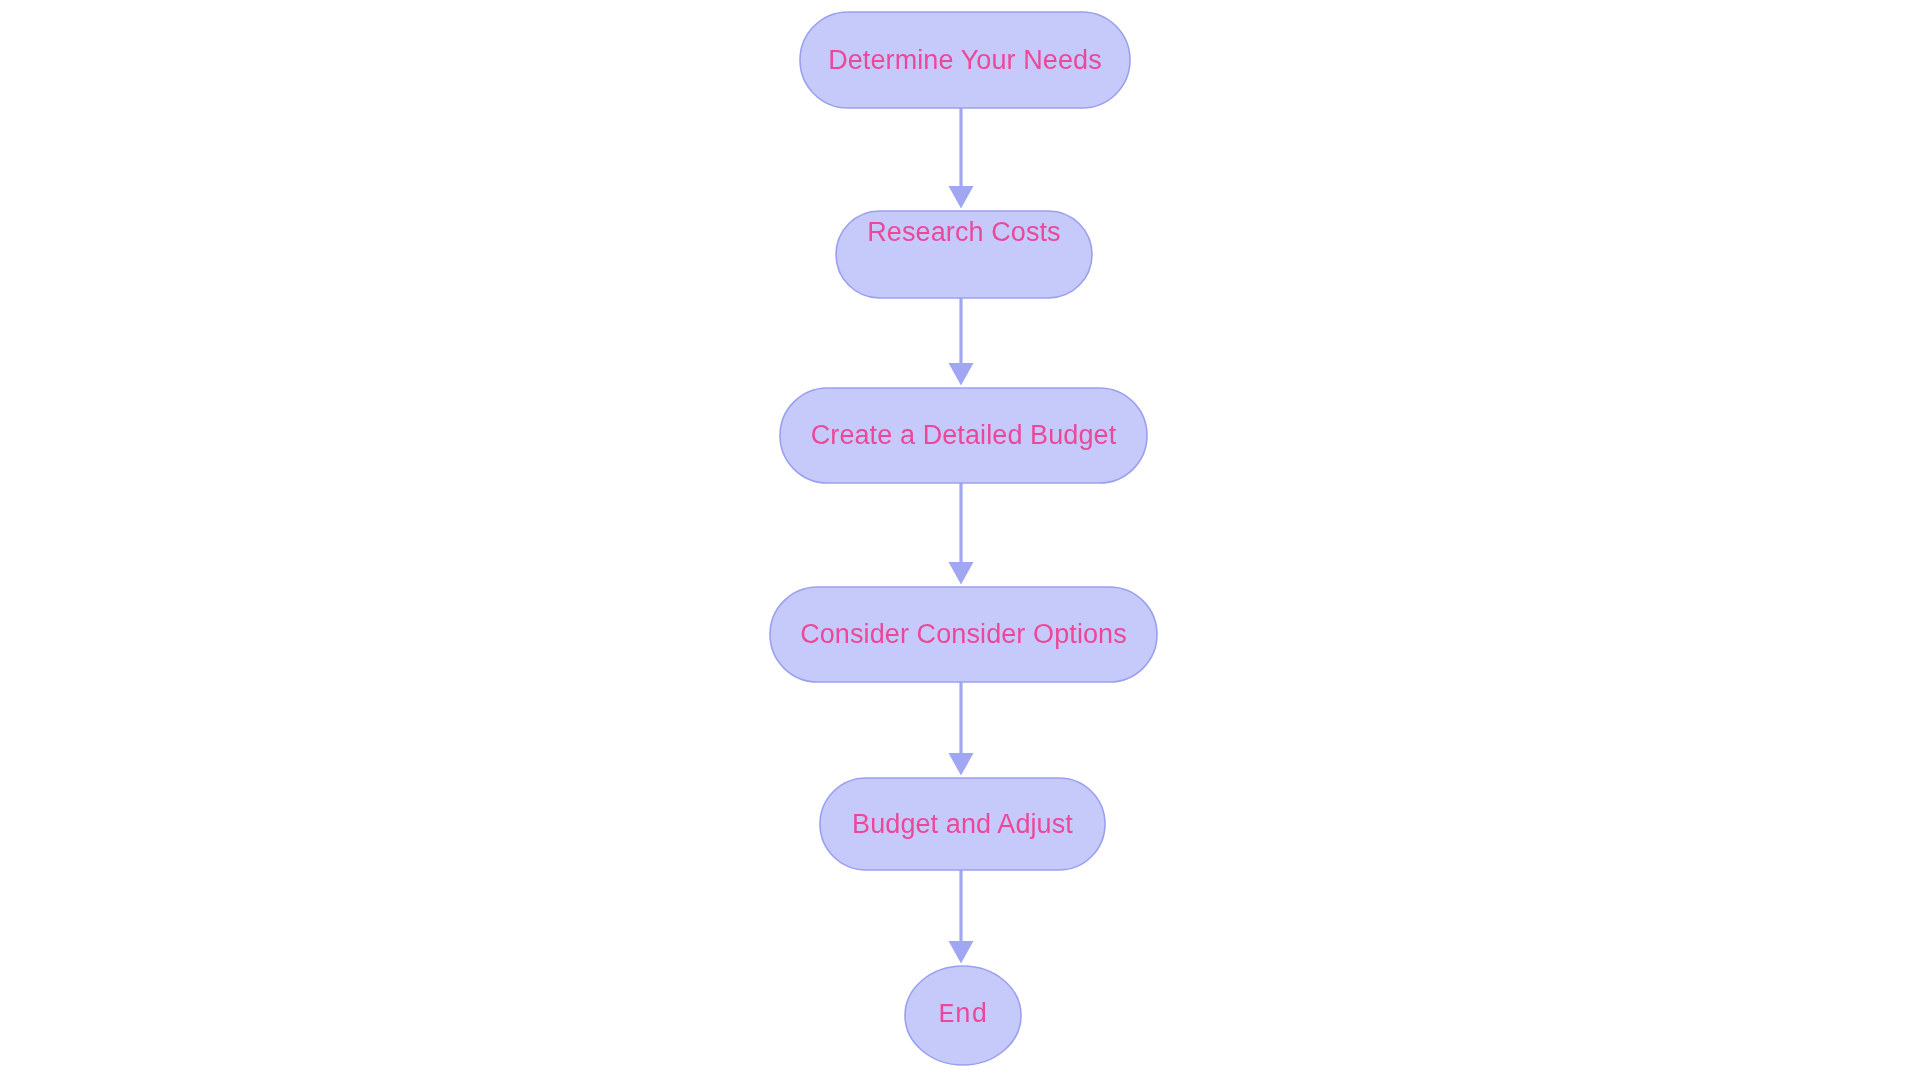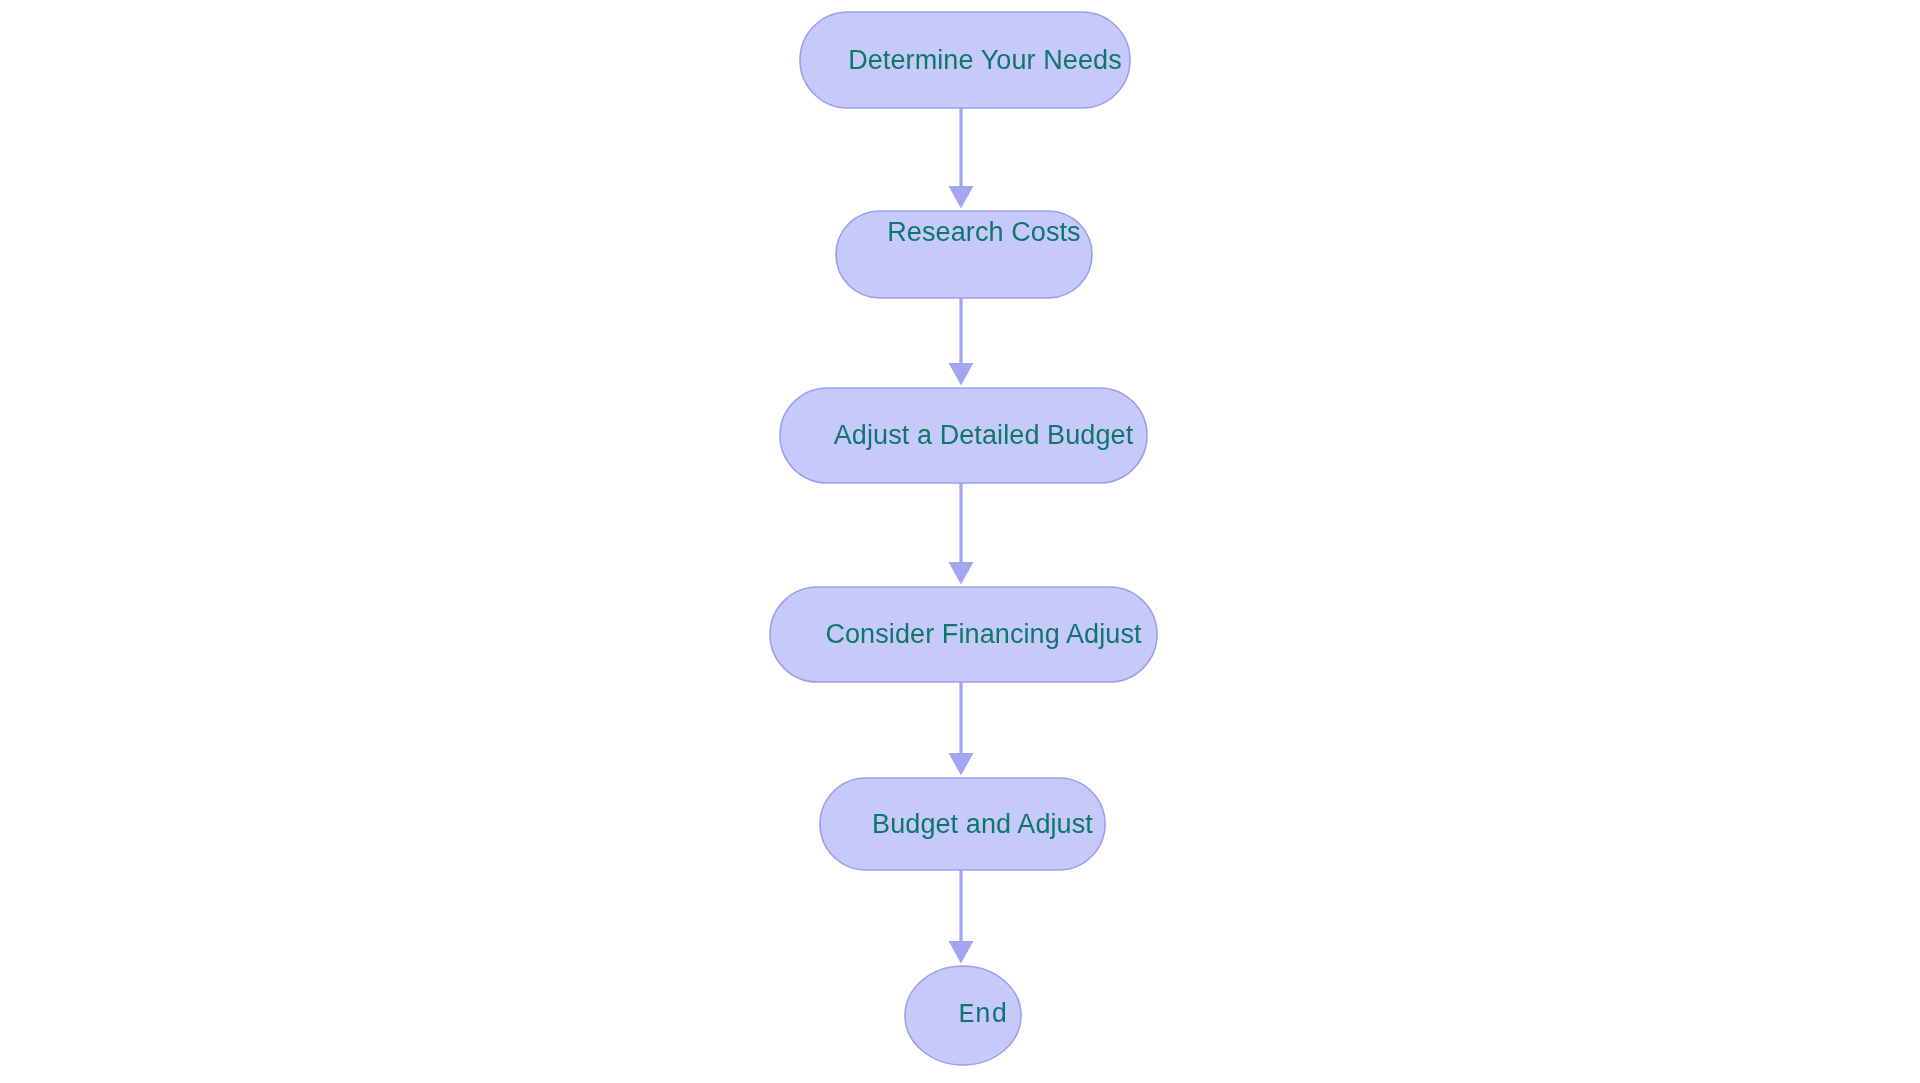--- a/index.html
+++ b/index.html
@@ -25,29 +25,28 @@
     top: 0;
     left: 0;
     width: 1920px;
     height: 1083px;
   }
   .node-label {
     position: absolute;
     display: flex;
     align-items: center;
     justify-content: center;
-    color: #0f766e;
+    color: #ec4899;
     font-family: "Liberation Sans", sans-serif;
     font-size: 27px;
     font-weight: 400;
     letter-spacing: 0.1px;
     white-space: nowrap;
     pointer-events: none;
     line-height: 1;
-    margin-left: 20px;
   }
 </style>
 </head>
 <body>
 
 <div id="flow-canvas">
 
   <svg id="flow-svg" viewBox="0 0 1920 1083">
     <defs>
       <marker id="arrowhead" markerWidth="9" markerHeight="9" refX="3.4" refY="4.5" orient="auto" markerUnits="strokeWidth">
@@ -75,21 +74,21 @@
 
     <rect x="820" y="778" width="285" height="92" rx="46" ry="46" fill="#c6cafb" stroke="#9aa0ee" stroke-width="1.6"></rect>
 
     <ellipse cx="963" cy="1015.5" rx="58" ry="49.5" fill="#c6cafb" stroke="#9aa0ee" stroke-width="1.6"></ellipse>
   </svg>
 
   <div class="node-label" style="left:800px; top:12px; width:330px; height:96px;">Determine Your Needs</div>
 
   <div class="node-label" style="left:836px; top:200px; width:256px; height:64px;">Research Costs</div>
 
-  <div class="node-label" style="left:780px; top:388px; width:367px; height:95px;">Adjust a Detailed Budget</div>
+  <div class="node-label" style="left:780px; top:388px; width:367px; height:95px;">Create a Detailed Budget</div>
 
-  <div class="node-label" style="left:770px; top:587px; width:387px; height:95px;">Consider Financing Adjust</div>
+  <div class="node-label" style="left:770px; top:587px; width:387px; height:95px;">Consider Consider Options</div>
 
   <div class="node-label" style="left:820px; top:778px; width:285px; height:92px;">Budget and Adjust</div>
 
   <div class="node-label" style="left:905px; top:966px; width:116px; height:99px;font-family:Liberation Mono, monospace;">End</div>
 
 </div>
 
 </body></html>

